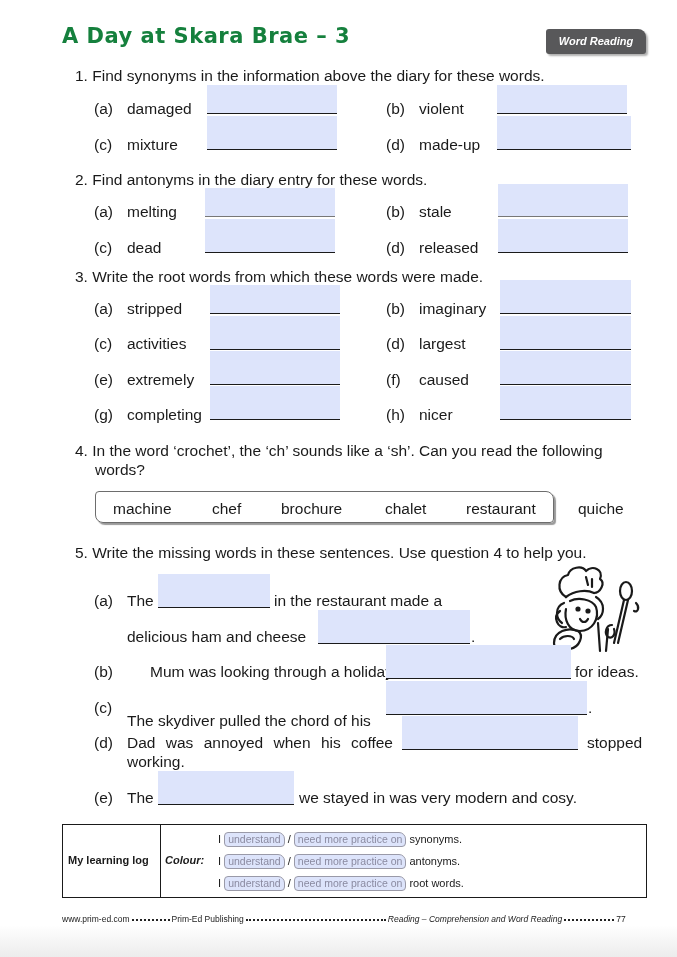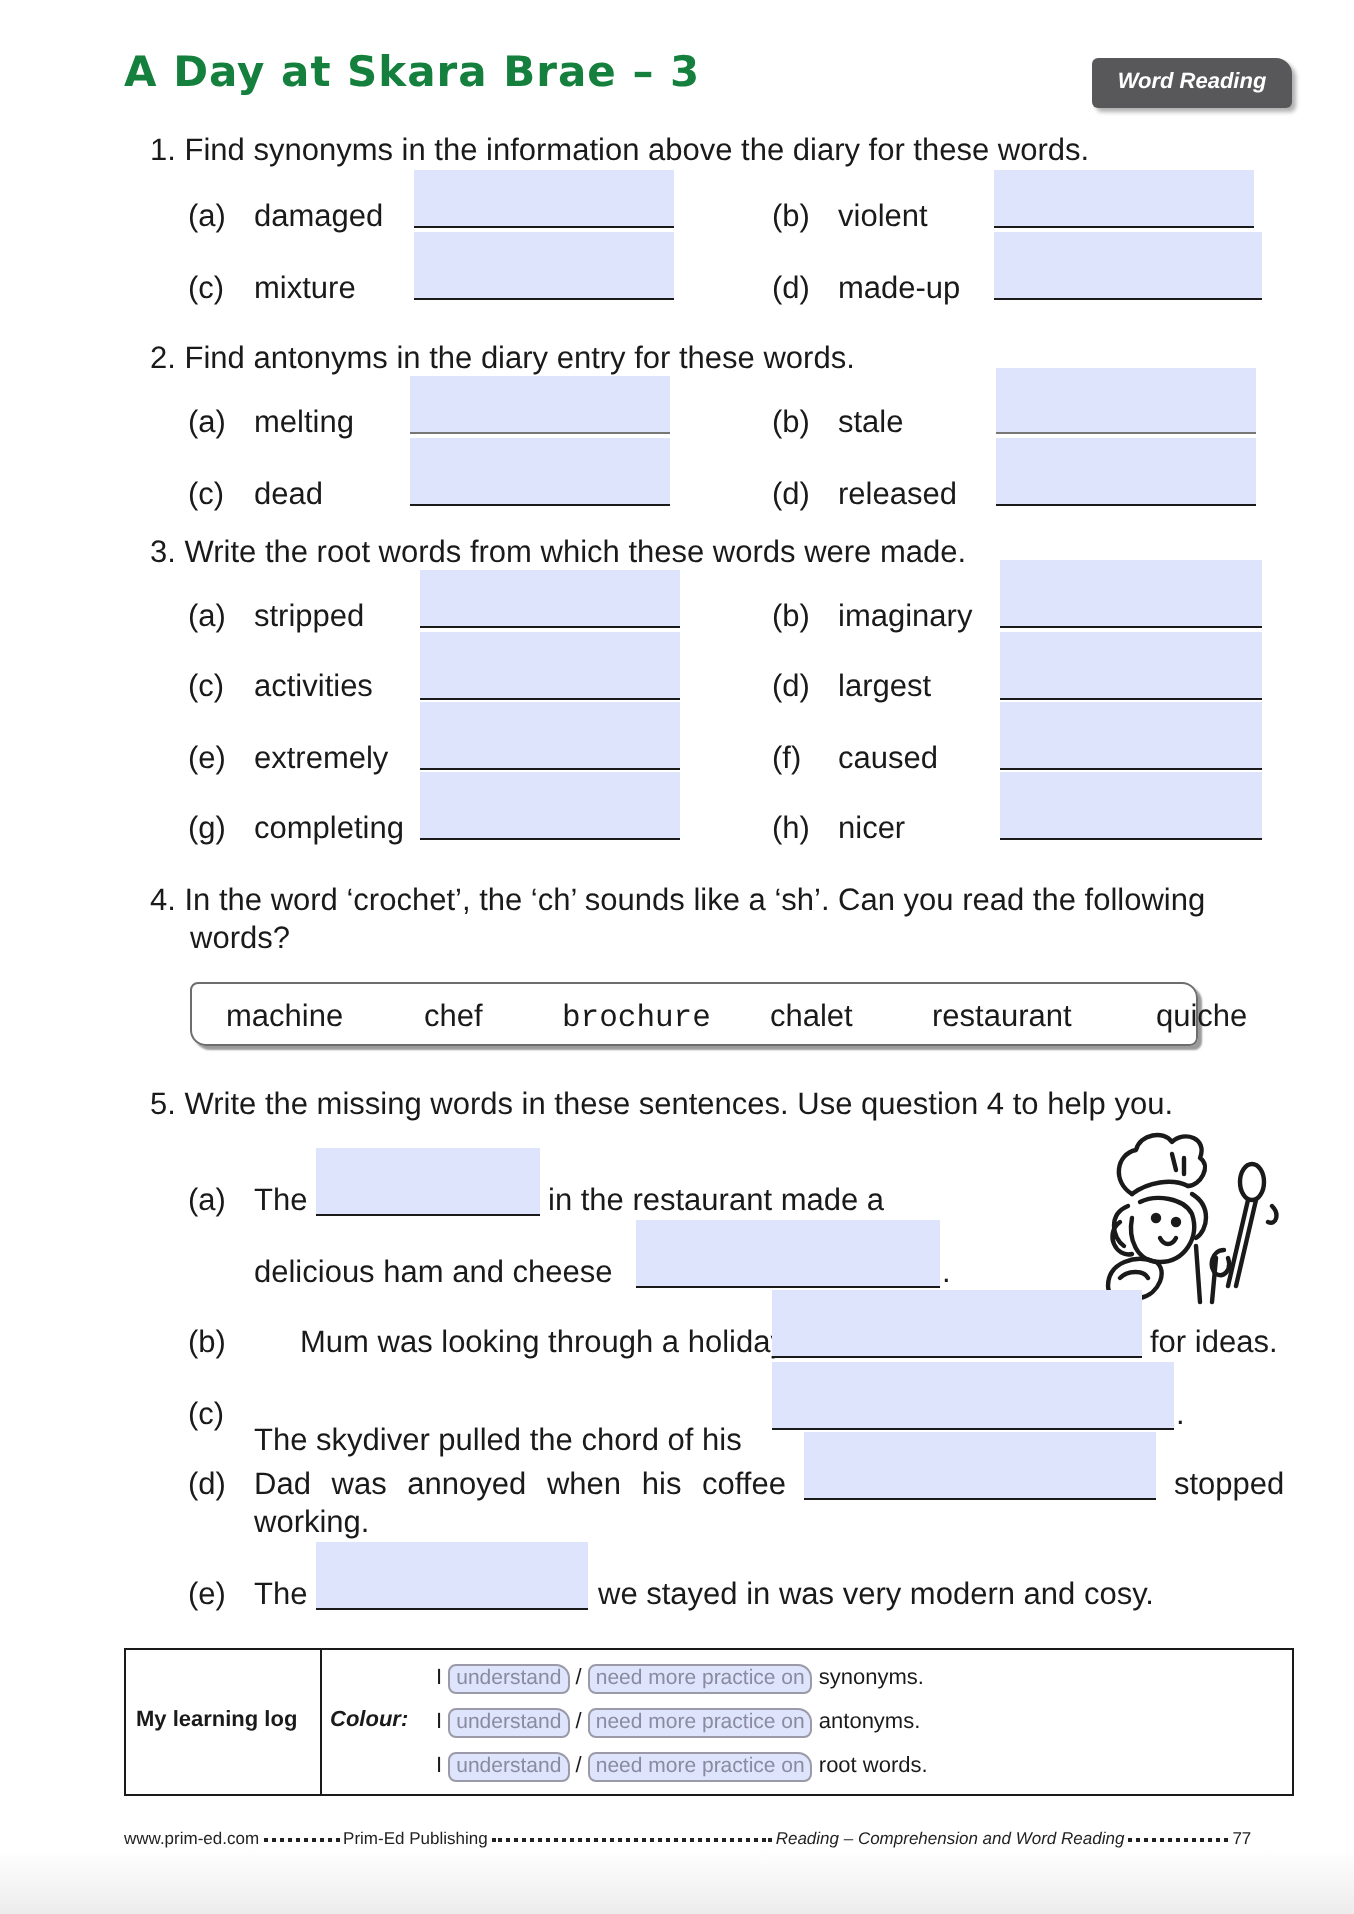--- a/index.html
+++ b/index.html
@@ -17,21 +17,21 @@
   .badge {
     left:546px; top:29px; width:100px; height:25px; background:#58585a; color:#fff;
     border-radius:3px 8px 3px 3px; box-shadow:2px 2px 2px #b0b0b0;
     font-size:11px; font-weight:bold; font-style:italic; text-align:center; line-height:25px;
   }
   .q { font-size:15.5px; white-space:nowrap; }
   .lbl { font-size:15.5px; white-space:nowrap; }
   .field { background:#dde4fb; border:none; padding:0; margin:0; box-sizing:border-box; }
   .line { height:1px; background:#1a1a1a; }
   .wordbox {
-    left:95px; top:491px; width:504px; height:32px; box-sizing:border-box;
+    left:95px; top:491px; width:459px; height:32px; box-sizing:border-box;
     border:1.2px solid #6d6d6d; border-radius:4px 8px 4px 8px;
     box-shadow:2px 2px 1px #9a9a9a;
   }
   .word { position:absolute; top:8px; font-size:15.5px; }
   .log { left:62px; top:824px; width:585px; height:74px; border:1px solid #1a1a1a; box-sizing:border-box; }
   .log .div { position:absolute; left:97px; top:0; width:1px; height:72px; background:#1a1a1a; }
   .log-title { position:absolute; left:5px; top:29px; font-size:11px; font-weight:bold; }
   .colour { position:absolute; left:102px; top:29px; font-size:11px; font-weight:bold; font-style:italic; }
   .lrow { position:absolute; left:155px; height:18px; font-size:11px; white-space:nowrap; }
   .pill {
@@ -142,21 +142,21 @@
 
 <div class="abs q" style="left:75px; top:442px;">
   <span>4.</span>
   <span>In the word ‘crochet’, the ‘ch’ sounds like a ‘sh’. Can you read the following</span>
 </div>
 <div class="abs q" style="left:95px; top:461px;">words?</div>
 
 <div class="abs wordbox">
   <span class="word" style="left:17px;">machine</span>
   <span class="word" style="left:116px;">chef</span>
-  <span class="word" style="left:185px;font-family:Liberation Mono, monospace;">brochure</span>
+  <span class="word" style="left:185px;">brochure</span>
   <span class="word" style="left:289px;">chalet</span>
   <span class="word" style="left:370px;">restaurant</span>
   <span class="word" style="left:482px;">quiche</span>
 </div>
 
 <div class="abs q" style="left:75px; top:544px;">
   <span>5.</span>
   <span>Write the missing words in these sentences. Use question 4 to help you.</span>
 </div>
 

